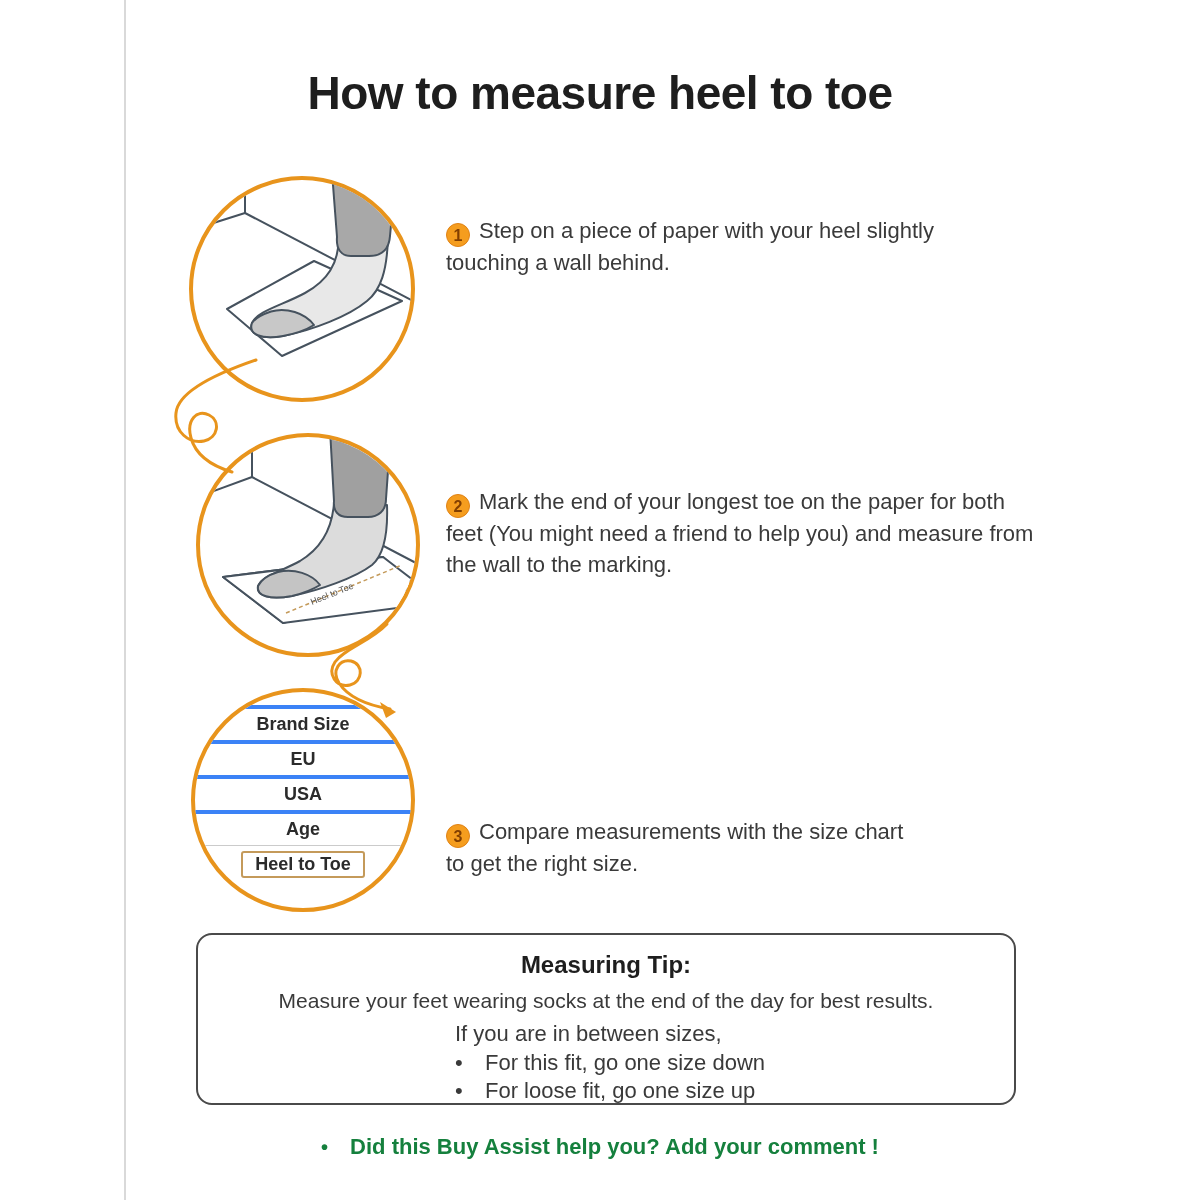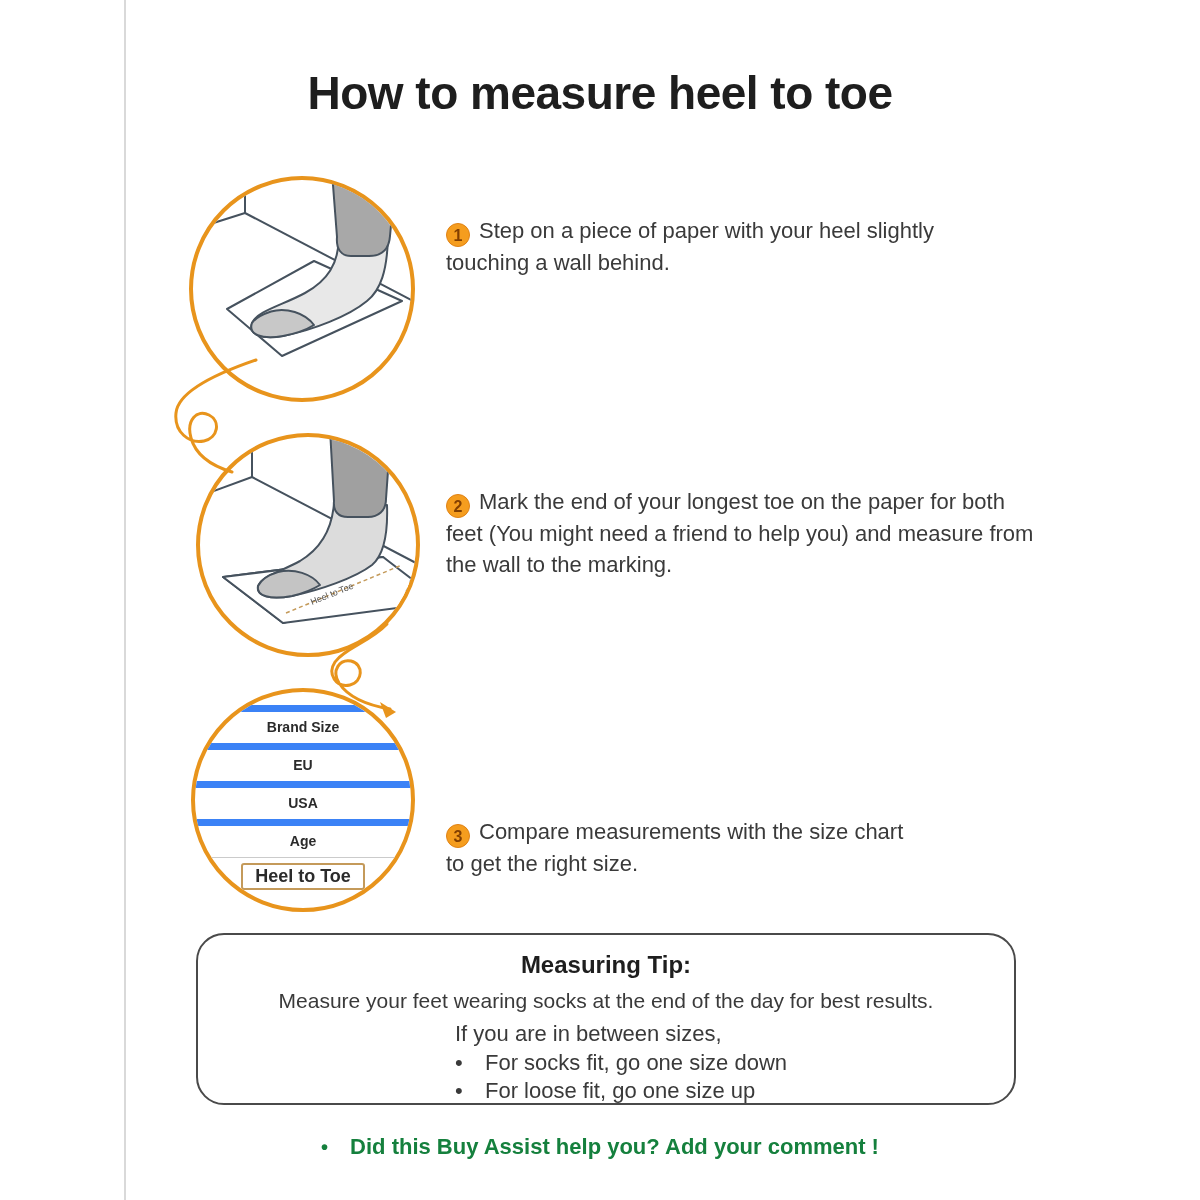--- a/index.html
+++ b/index.html
@@ -33,22 +33,22 @@
   .circle svg{display:block;width:100%;height:100%;}
   
   .chart-rows{
     position:absolute;inset:0;
     display:flex;flex-direction:column;align-items:stretch;
     padding-top:13px;box-sizing:border-box;
   }
   .chart-row{
     height:31px;line-height:30px;
     text-align:center;
-    font-size:14px;font-weight:bold;color:#2b2b2b;
-    border-top:7px solid #3b82f6;
+    font-size:18px;font-weight:bold;color:#2b2b2b;
+    border-top:4px solid #3b82f6;
   }
   .chart-row-box-wrap{
     height:36px;display:flex;justify-content:center;align-items:center;
     border-top:1px solid #cbcbcb;
   }
   .chart-row-box{
     display:inline-block;
     border:2px solid #c49a5a;border-radius:3px;
     padding:1px 12px;
     font-size:18px;font-weight:bold;color:#2b2b2b;
@@ -70,21 +70,21 @@
     text-align:center;line-height:24px;
     margin-right:9px;
     vertical-align:-3px;
     box-sizing:border-box;
   }
   
   .connectors{position:absolute;left:0;top:0;pointer-events:none;}
   
   .tip-box{
     position:absolute;left:196px;top:933px;width:820px;height:172px;
-    border:2px solid #4a4a4a;border-radius:28px;
+    border:2px solid #4a4a4a;border-radius:16px;
     box-sizing:border-box;
     background:#fff;
   }
   .tip-title{
     margin:16px 0 0 0;text-align:center;
     font-size:24px;font-weight:bold;color:#1e1e1e;
   }
   .tip-line1{
     margin:10px 0 0 0;text-align:center;
     font-size:21px;color:#3a3a3a;
@@ -186,21 +186,21 @@
 
   <div class="step" style="left:446px;top:816px;width:470px;">
     <span class="badge">3</span><span>Compare measurements with the size chart to get the right size.</span>
   </div>
 
   <div class="tip-box">
     <p class="tip-title">Measuring Tip:</p>
     <p class="tip-line1">Measure your feet wearing socks at the end of the day for best results.</p>
     <p class="tip-sub">If you are in between sizes,</p>
     <ul class="tip-bullets">
-      <li>For socks fit, go one size down</li>
+      <li>For this fit, go one size down</li>
       <li>For loose fit, go one size up</li>
     </ul>
   </div>
 
   <div class="footer">
     <span class="dot">•</span><span>Did this Buy Assist help you? Add your comment !</span>
   </div>
 
 </div>
 

